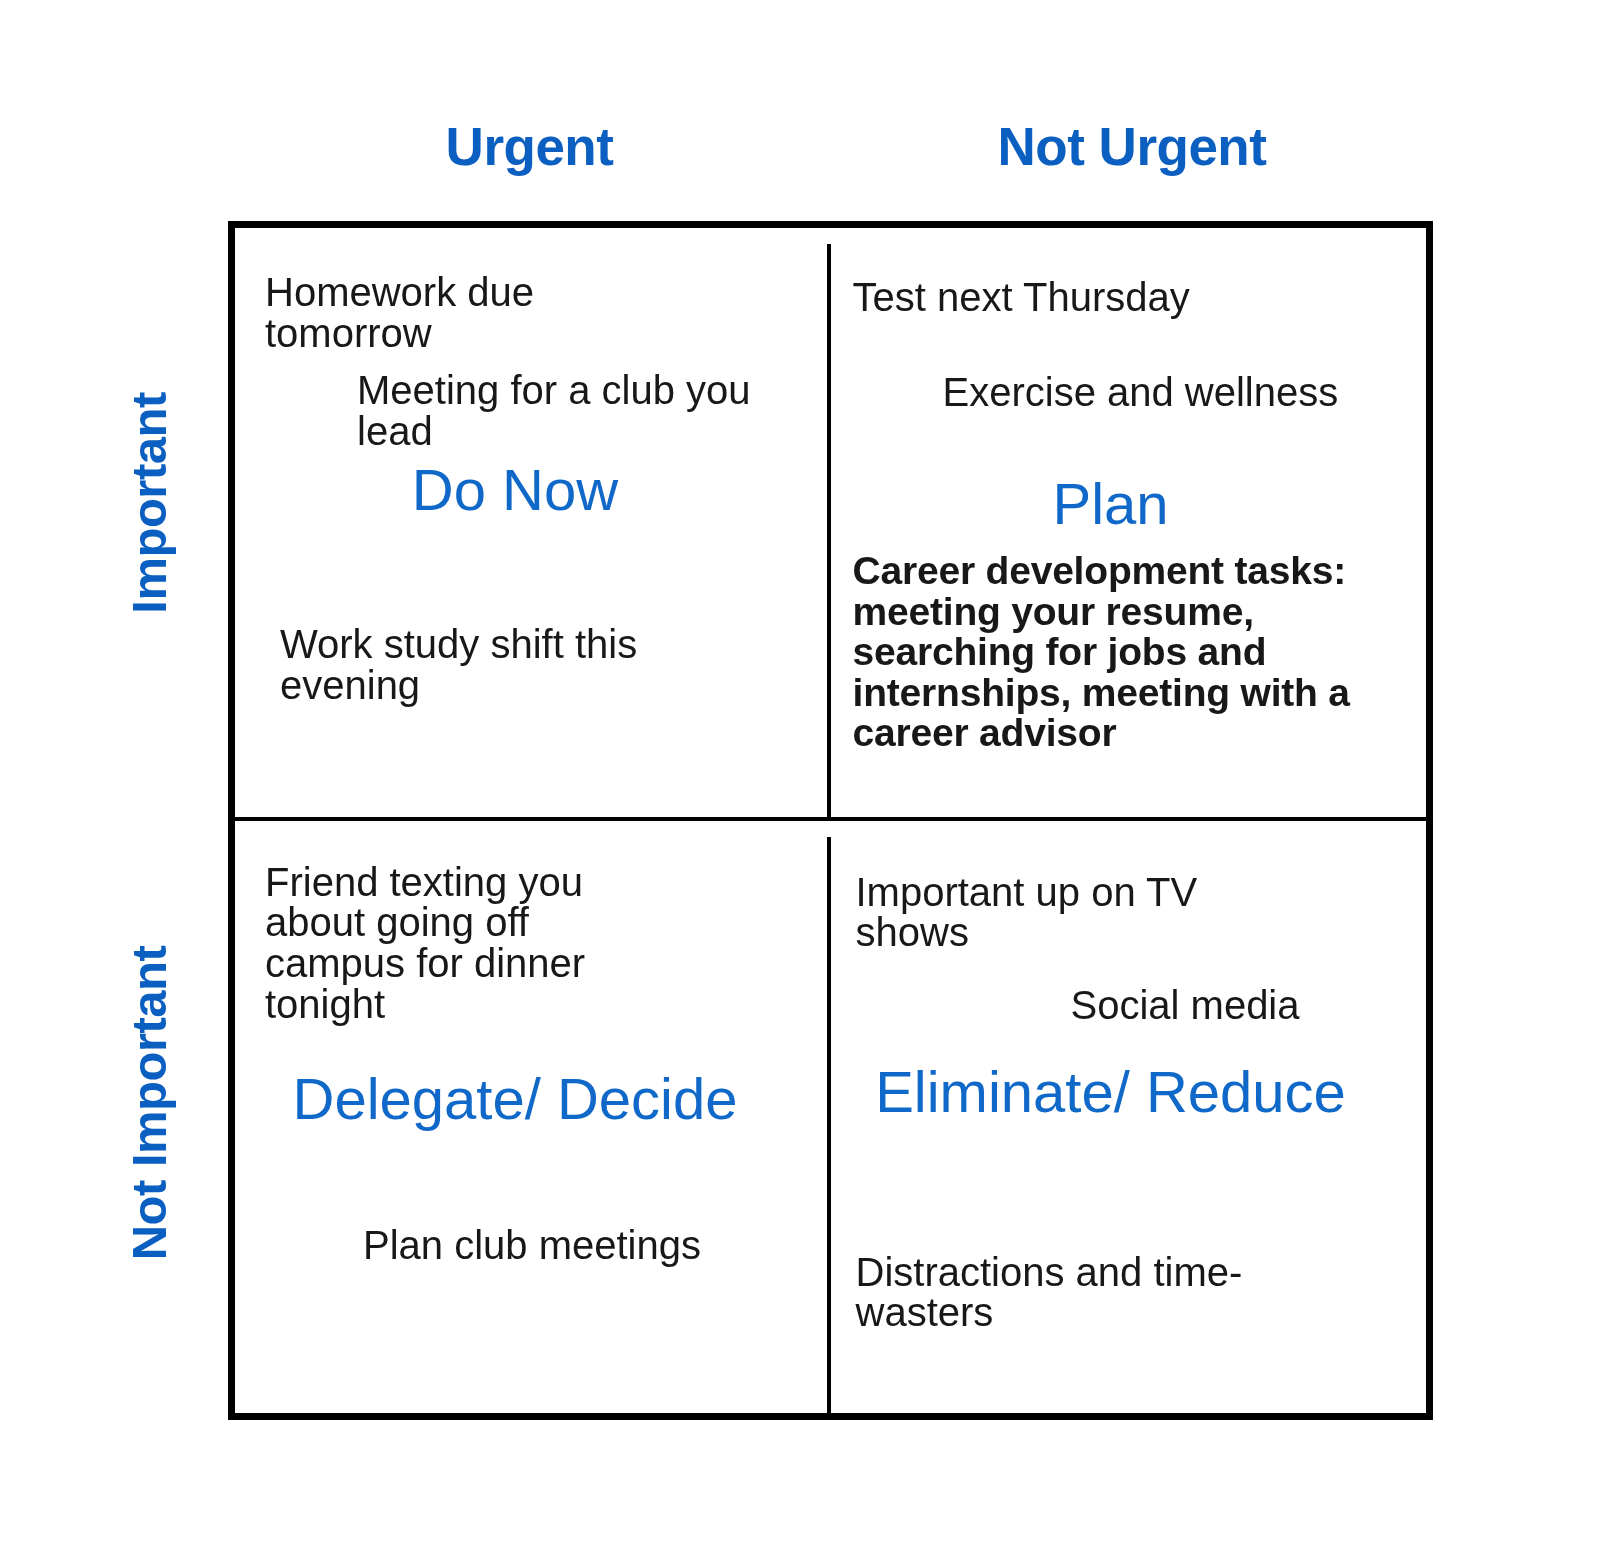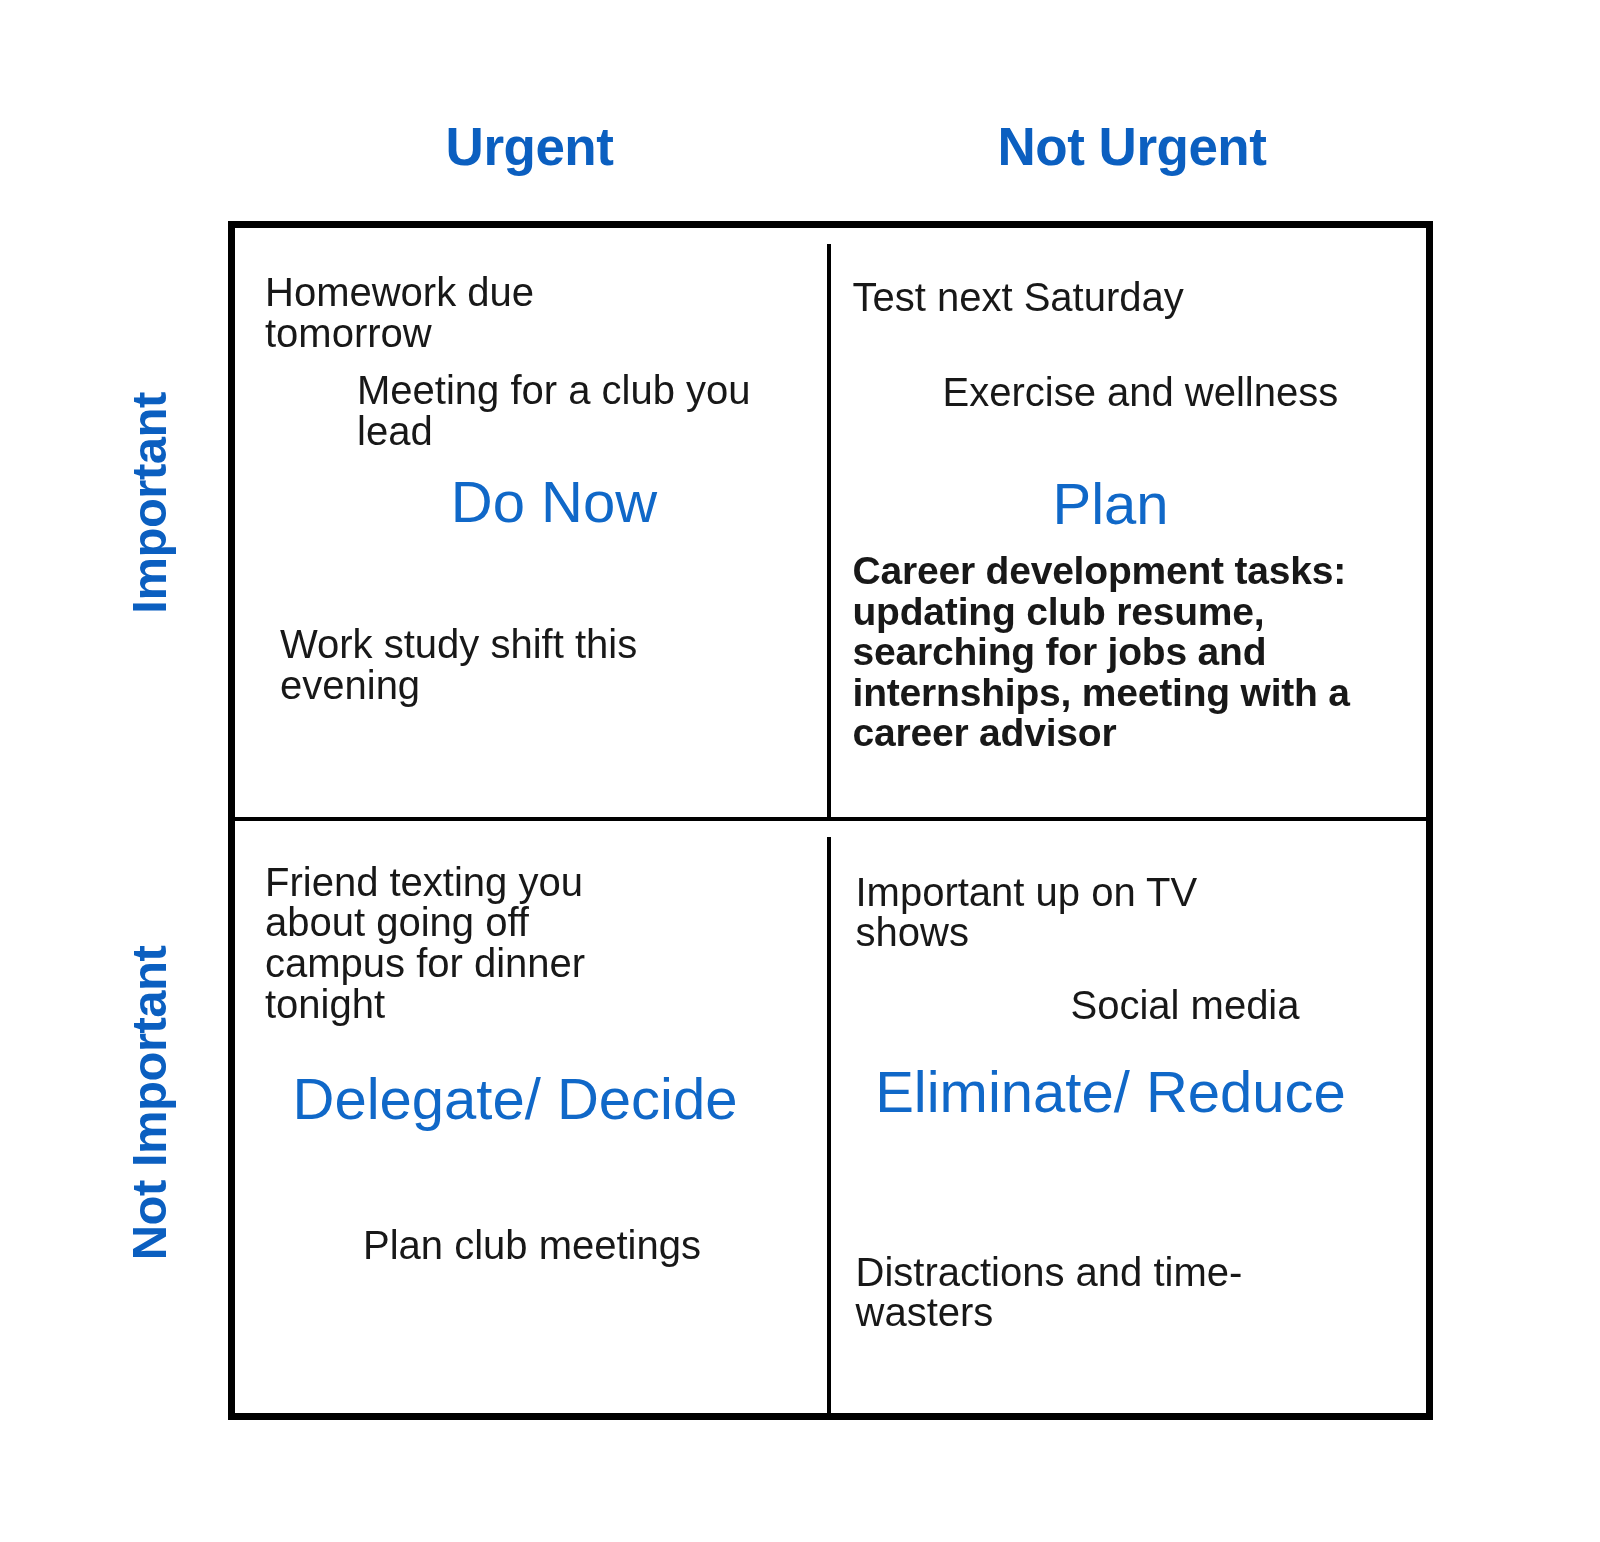--- a/index.html
+++ b/index.html
@@ -103,21 +103,21 @@
     line-height: 1.02;
     color: #1068c8;
     text-align: center;
     font-weight: normal;
   }
 
   
   #dn-item-0 { left: 30px;  top: 28px;  width: 420px; }
   #dn-item-1 { left: 122px; top: 126px; width: 460px; }
   #dn-item-2 { left: 45px;  top: 380px; width: 450px; }
-  #dn-label  { left: 0px;   top: 228px; width: 560px; padding-left: 39px; }
+  #dn-label  { left: 0px;   top: 216px; width: 560px; }
 
   
   #pl-item-0 { left: 22px; top: 33px;  width: 450px; }
   #pl-item-1 { left: 112px; top: 128px; width: 470px; }
   #pl-label  { left: 0px;  top: 230px; width: 560px; }
   #pl-item-2 { left: 22px; top: 307px; width: 560px; font-size: 39px; }
 
   
   #dd-item-0 { left: 30px;  top: 25px;  width: 400px; }
   #dd-label  { left: 0px;   top: 232px; width: 560px; }
@@ -144,24 +144,24 @@
   <div id="matrix">
 
     <div class="quadrant" id="quad-do-now">
       <div class="item" id="dn-item-0">Homework due tomorrow</div>
       <div class="item" id="dn-item-1">Meeting for a club you lead</div>
       <div class="cat-label" id="dn-label">Do Now</div>
       <div class="item" id="dn-item-2">Work study shift this evening</div>
     </div>
 
     <div class="quadrant" id="quad-plan">
-      <div class="item" id="pl-item-0">Test next Saturday</div>
+      <div class="item" id="pl-item-0">Test next Thursday</div>
       <div class="item" id="pl-item-1">Exercise and wellness</div>
       <div class="cat-label" id="pl-label">Plan</div>
-      <div class="item bold" id="pl-item-2">Career development tasks: updating club resume, searching for jobs and internships, meeting with a career advisor</div>
+      <div class="item bold" id="pl-item-2">Career development tasks: meeting your resume, searching for jobs and internships, meeting with a career advisor</div>
     </div>
 
     <div class="quadrant" id="quad-delegate">
       <div class="item" id="dd-item-0">Friend texting you about going off campus for dinner tonight</div>
       <div class="cat-label" id="dd-label">Delegate/ Decide</div>
       <div class="item" id="dd-item-1">Plan club meetings</div>
     </div>
 
     <div class="quadrant" id="quad-eliminate">
       <div class="item" id="er-item-0">Important up on TV shows</div>

